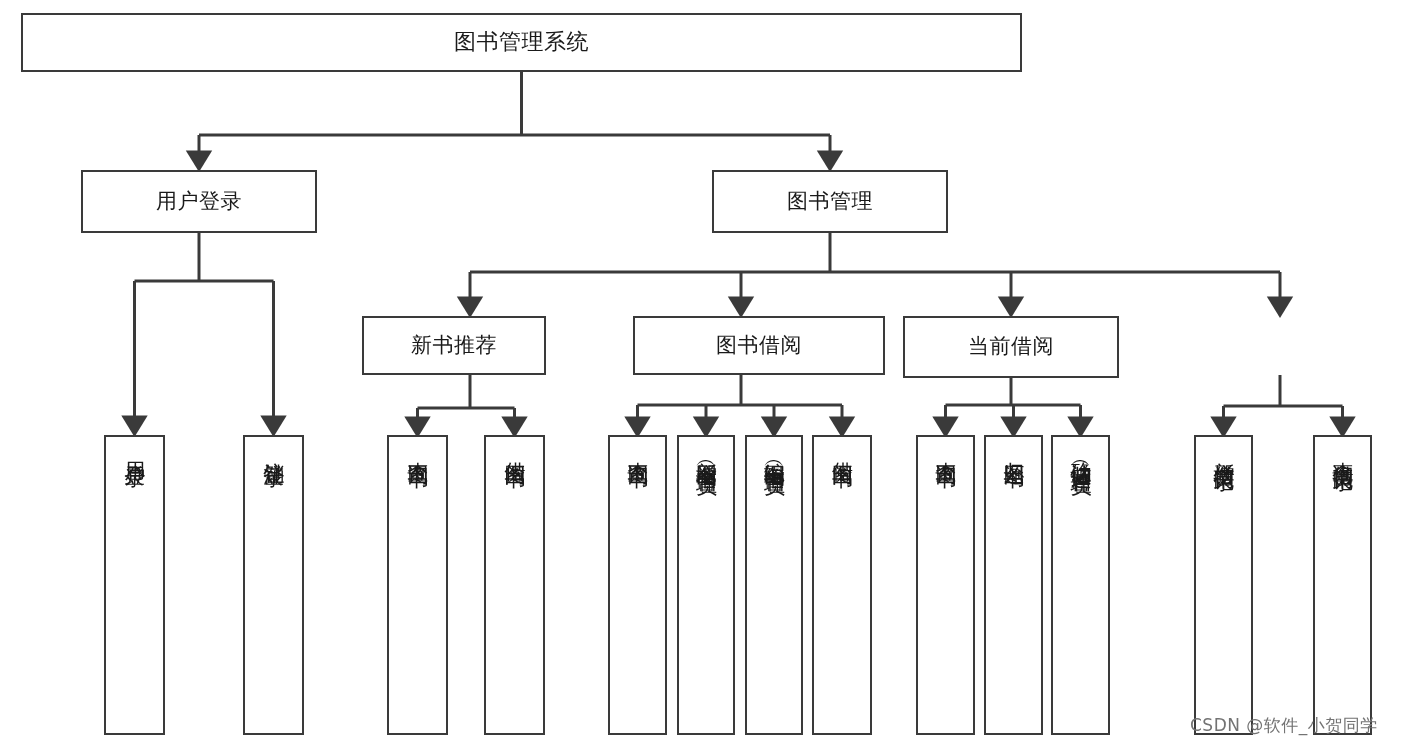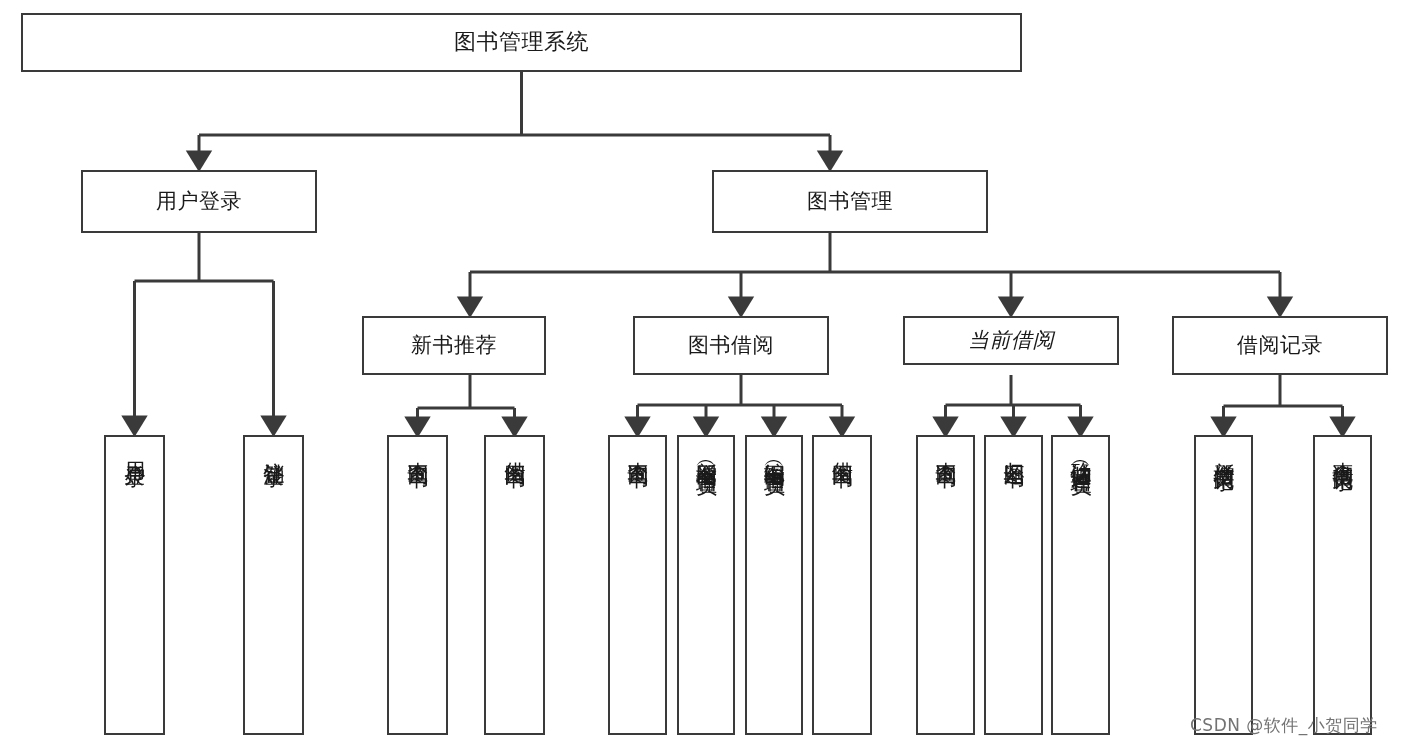--- a/index.html
+++ b/index.html
@@ -132,35 +132,32 @@
     </g>
   </svg>
 
   <div class="node root horiz" style="left:21px; top:13px; width:1001px; height:59px;">
     <span class="lbl">图书管理系统</span>
   </div>
 
   <div class="node horiz" style="left:81px; top:170px; width:236px; height:63px;">
     <span class="lbl">用户登录</span>
   </div>
-  <div class="node horiz" style="left:712px; top:170px; width:276px; height:63px;">
+  <div class="node horiz" style="left:712px; top:170px; width:236px; height:63px;">
     <span class="lbl">图书管理</span>
   </div>
 
   <div class="node horiz" style="left:362px; top:316px; width:184px; height:59px;">
     <span class="lbl">新书推荐</span>
   </div>
-  <div class="node horiz" style="left:633px; top:316px; width:196px; height:59px;">
+  <div class="node horiz" style="left:633px; top:316px; width:252px; height:59px;">
     <span class="lbl">图书借阅</span>
   </div>
-  <div class="node horiz" style="left:903px; top:316px; width:216px; height:49px;font-style:italic;">
+  <div class="node horiz" style="left:903px; top:316px; width:216px; height:62px;">
     <span class="lbl">当前借阅</span>
-  </div>
-  <div class="node horiz" style="left:1172px; top:316px; width:216px; height:59px;">
-    <span class="lbl">借阅记录</span>
   </div>
 
   <div class="node vert" style="left:104px; top:435px; width:61px; height:300px;">
     <span class="lbl">用户登录</span>
   </div>
   <div class="node vert" style="left:243px; top:435px; width:61px; height:300px;">
     <span class="lbl">注销登录</span>
   </div>
 
   <div class="node vert" style="left:387px; top:435px; width:61px; height:300px;">

